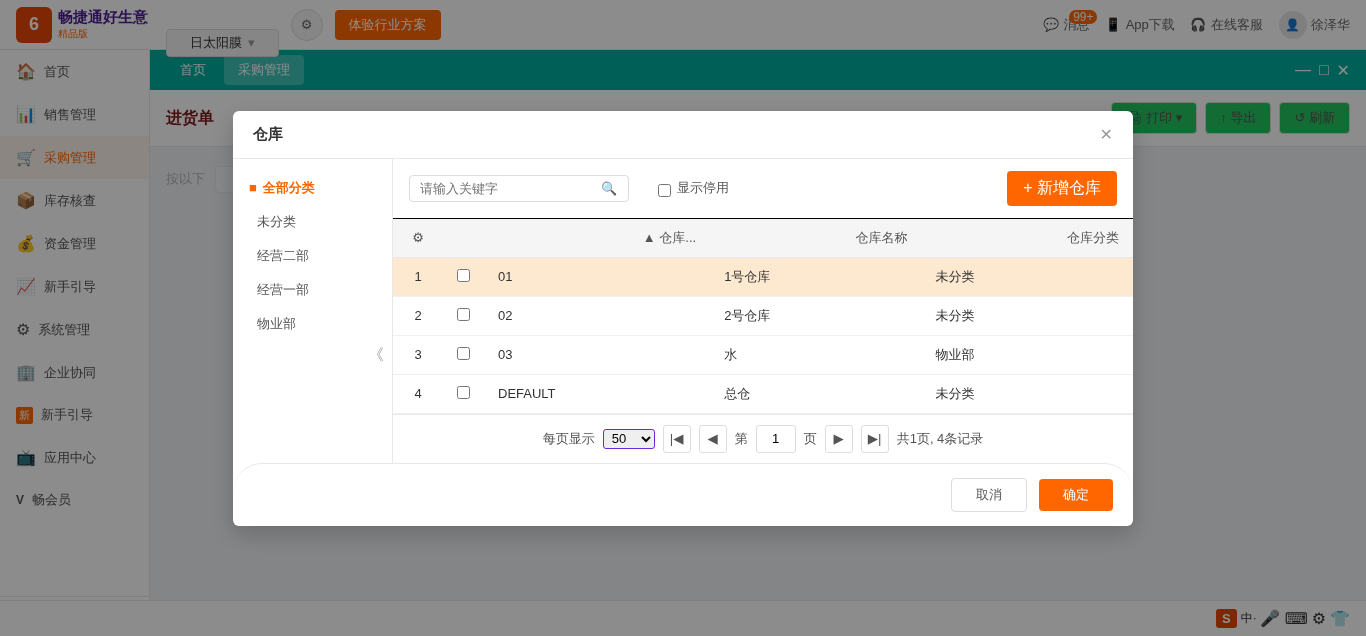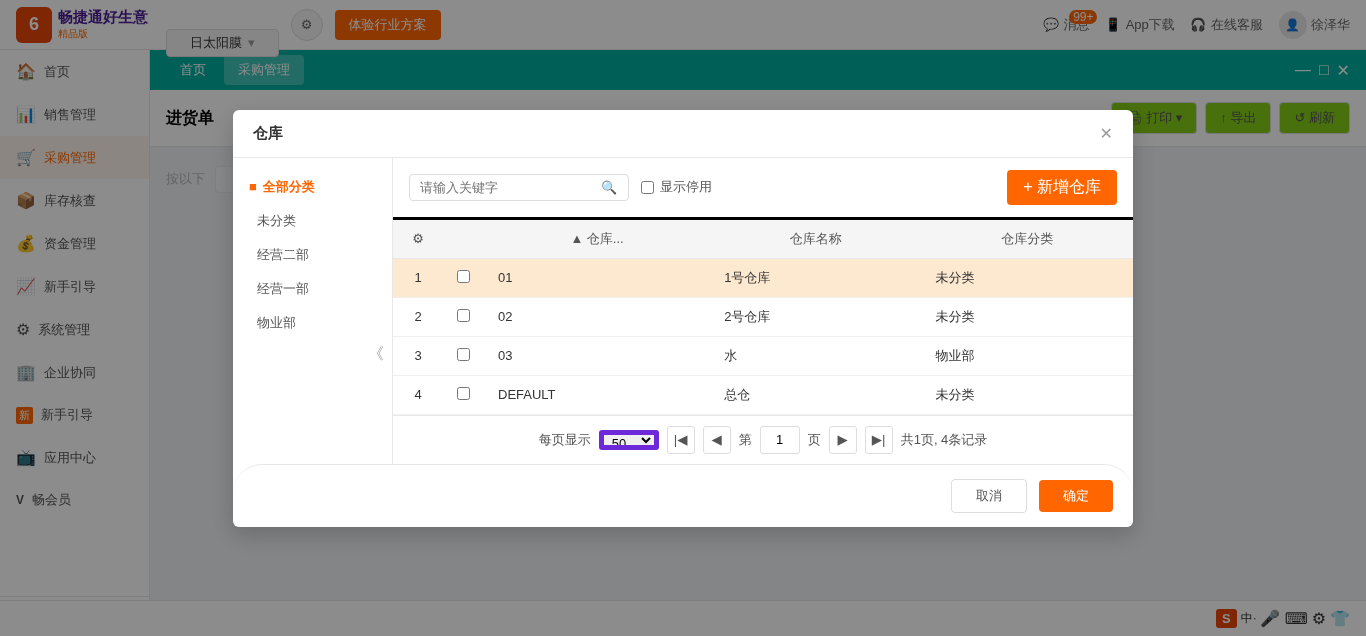--- a/index.html
+++ b/index.html
@@ -188,21 +188,21 @@
 
     
     .page-header {
       background: #fff;
       padding: 12px 16px;
       display: flex;
       align-items: center;
       justify-content: space-between;
       border-bottom: 1px solid #e8e8e8;
     }
-    .page-title { font-size: 16px; font-weight: bold; color: #000000; }
+    .page-title { font-size: 16px; font-weight: bold; color: #7f1d1d; }
 
     
     .overlay {
       position: fixed;
       top: 0; left: 0; right: 0; bottom: 0;
       background: rgba(0,0,0,0.45);
       z-index: 100;
       display: flex;
       align-items: center;
       justify-content: center;
@@ -271,43 +271,43 @@
     .warehouse-panel {
       flex: 1;
       display: flex;
       flex-direction: column;
       overflow: hidden;
     }
     .warehouse-toolbar {
       display: flex;
       align-items: center;
       padding: 12px 16px;
-      gap: 12px;
-      border-bottom: 3px solid #000000;
+      gap: 29px;
+      border-bottom: 1px solid #000000;
     }
     .search-box {
       display: flex;
       align-items: center;
       border: 1px solid #ddd;
       border-radius: 4px;
       padding: 5px 10px;
       width: 220px;
       background: #fff;
     }
     .search-box input {
       border: none;
       outline: none;
       flex: 1;
       font-size: 13px;
       color: #333;
     }
     .search-box .search-icon { color: #ccc; cursor: pointer; }
     .show-disabled-check {
       display: flex;
-      align-items: center;
+      align-items: flex-end;
       gap: 6px;
       color: #555;
       font-size: 13px;
       cursor: pointer;
     }
     .add-btn {
       margin-left: auto;
       background: #f60;
       color: #fff;
       border: none;
@@ -324,21 +324,21 @@
     }
     table {
       width: 100%;
       border-collapse: collapse;
     }
     thead tr {
       background: #f5f5f5;
     }
     thead th {
       padding: 10px 14px;
-      text-align: center;
+      text-align: right;
       color: #555;
       font-weight: normal;
       font-size: 13px;
       border-bottom: 1px solid #e8e8e8;
     }
     tbody tr {
       border-bottom: 1px solid #f0f0f0;
     }
     tbody tr.selected { background: #fde8d0; }
     tbody td {
@@ -375,21 +375,21 @@
     .pagination-input {
       width: 40px;
       height: 28px;
       border: 1px solid #ddd;
       border-radius: 3px;
       text-align: center;
       font-size: 13px;
     }
     .page-size-select {
       height: 20px;
-      border: 5px solid #6d28d9;
+      border: 1px solid #6d28d9;
       border-radius: 3px;
       padding: 0 4px;
       font-size: 13px;
     }
 
     
     .dialog-footer {
       padding: 14px 20px;
       border-top: 1px solid #e8e8e8;
       display: flex;
@@ -418,21 +418,21 @@
     }
 
     
     .bg-content {
       padding: 16px;
     }
     .bg-btn {
       padding: 6px 14px;
       border: 1px solid #ddd;
       border-radius: 4px;
-      background: #84cc16;
+      background: #22c55e;
       cursor: pointer;
       font-size: 13px;
       color: #555;
     }
     .bg-btn.primary {
       background: #f60;
       color: #fff;
       border-color: #f60;
     }
     .filter-row {

